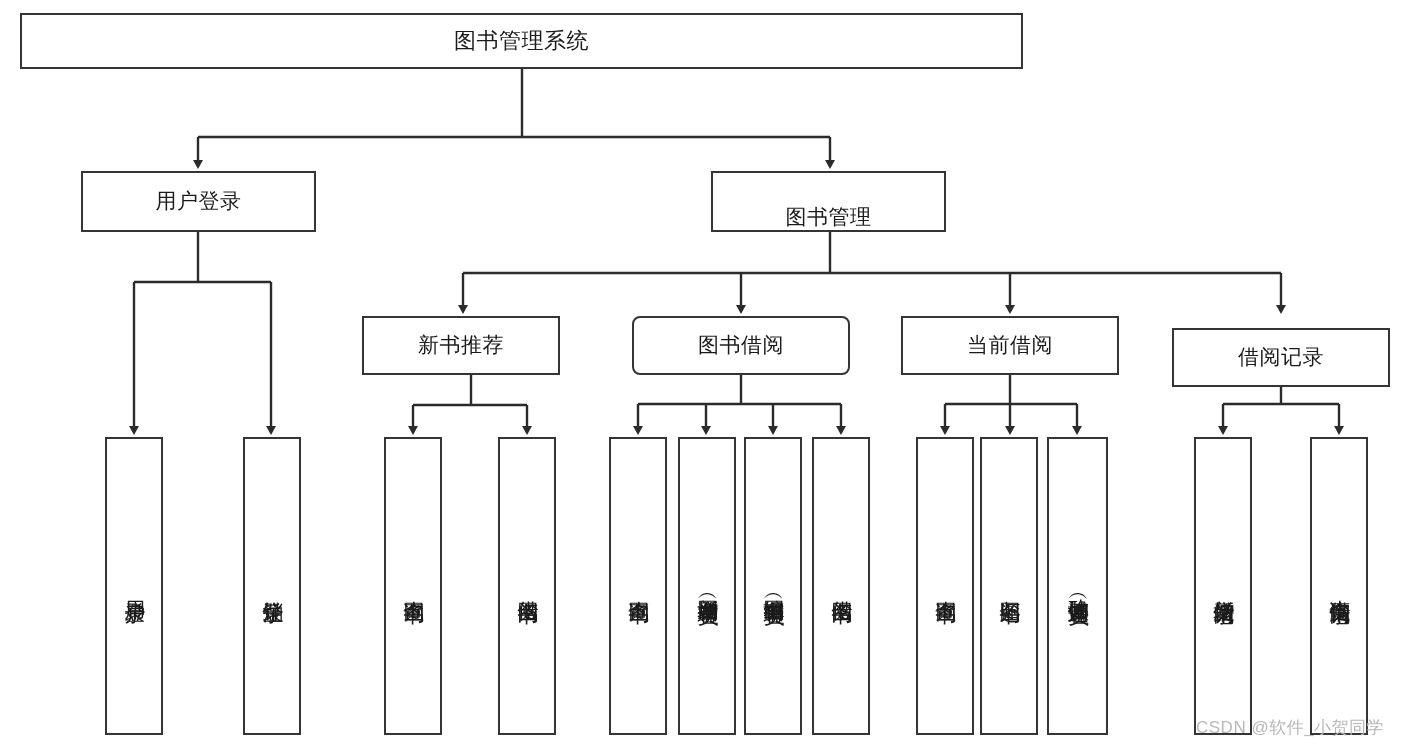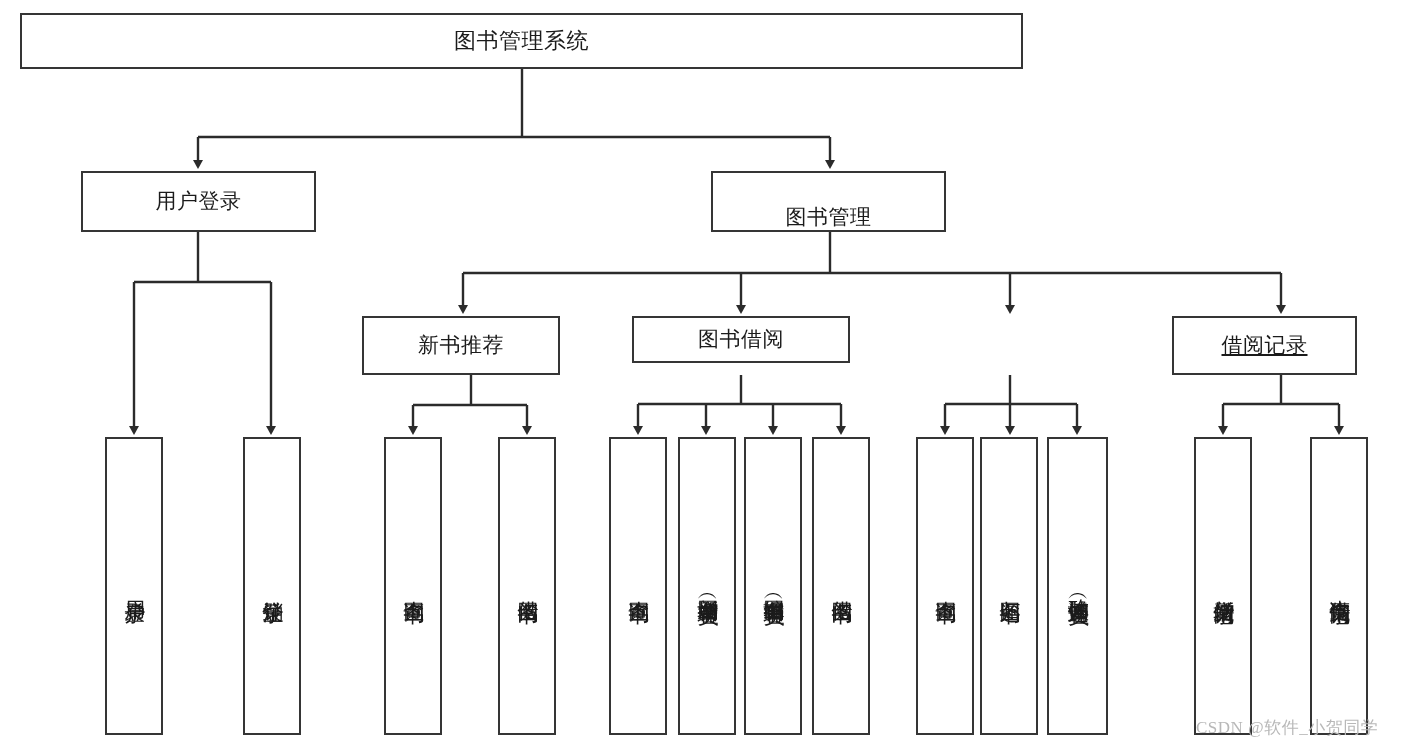--- a/index.html
+++ b/index.html
@@ -58,21 +58,21 @@
     line-height: 1.04;
     letter-spacing: 1px;
   }
   .node.root .label { font-size: 22px; }
   .watermark {
     position: absolute;
     font-size: 17px;
     color: #b8b8b8;
     white-space: nowrap;
     letter-spacing: 0.5px;
-    font-family: Liberation Serif, serif;
+    font-family: Liberation Sans, sans-serif;
   }
 </style>
 </head>
 <body>
 
 <div id="diagram-root">
 
   <svg class="connectors" viewBox="0 0 1405 747" xmlns="http://www.w3.org/2000/svg">
     <defs>
       <marker id="arrow" markerWidth="9" markerHeight="10" refX="1" refY="5" orient="auto" markerUnits="userSpaceOnUse">
@@ -130,24 +130,27 @@
   <div class="node horizontal" style="left:81px; top:171px; width:235px; height:61px;">
     <span class="label">用户登录</span>
   </div>
   <div class="node horizontal" style="left:711px; top:171px; width:235px; height:61px;align-items:flex-end;">
     <span class="label">图书管理</span>
   </div>
 
   <div class="node horizontal" style="left:362px; top:316px; width:198px; height:59px;">
     <span class="label">新书推荐</span>
   </div>
-  <div class="node horizontal" style="left:632px; top:316px; width:218px; height:47px;">
+  <div class="node horizontal" style="left:632px; top:316px; width:218px; height:59px;border-radius:8px;">
     <span class="label">图书借阅</span>
   </div>
-  <div class="node horizontal" style="left:1172px; top:316px; width:185px; height:59px;text-decoration:underline;">
+  <div class="node horizontal" style="left:901px; top:316px; width:218px; height:59px;">
+    <span class="label">当前借阅</span>
+  </div>
+  <div class="node horizontal" style="left:1172px; top:328px; width:218px; height:59px;">
     <span class="label">借阅记录</span>
   </div>
 
   <div class="node vertical" style="left:105px; top:437px; width:58px; height:298px;">
     <span class="label">用户登录</span>
   </div>
   <div class="node vertical" style="left:243px; top:437px; width:58px; height:298px;">
     <span class="label">注销登录</span>
   </div>
 

